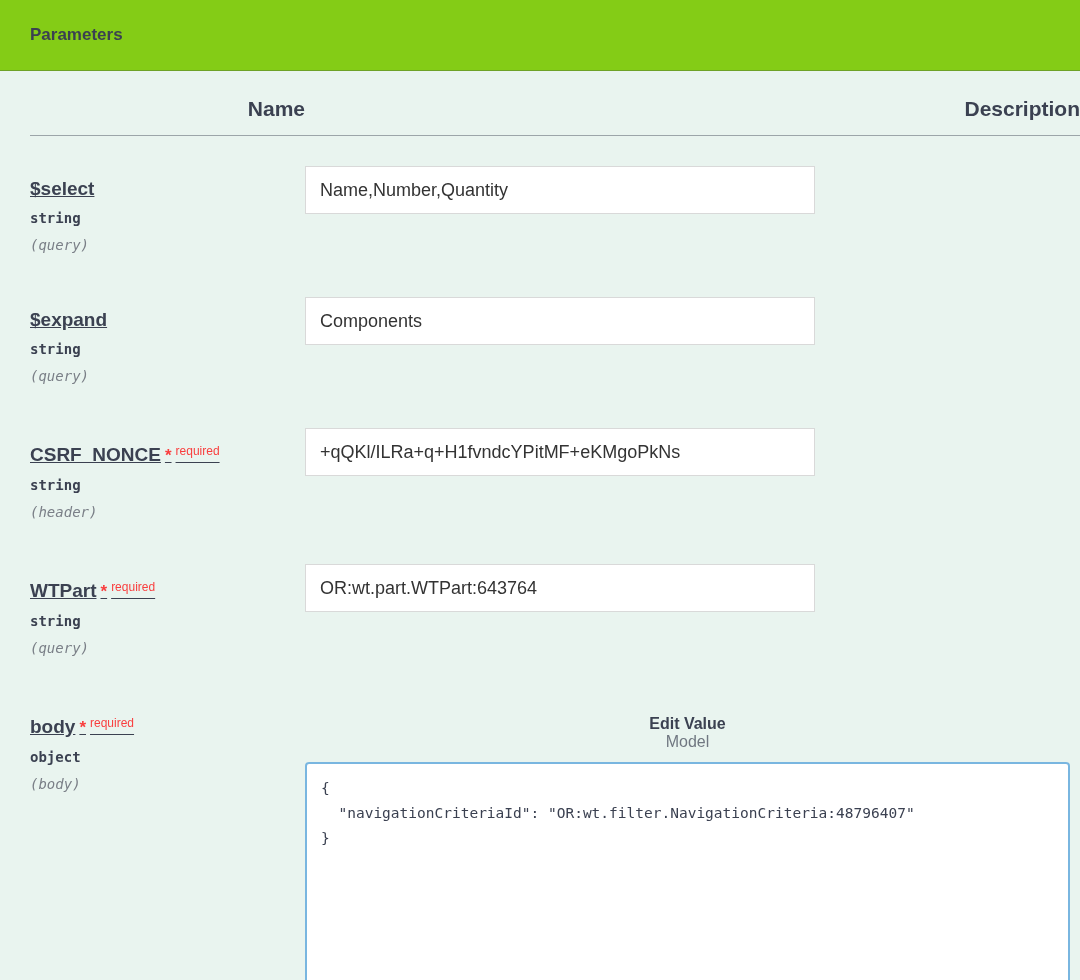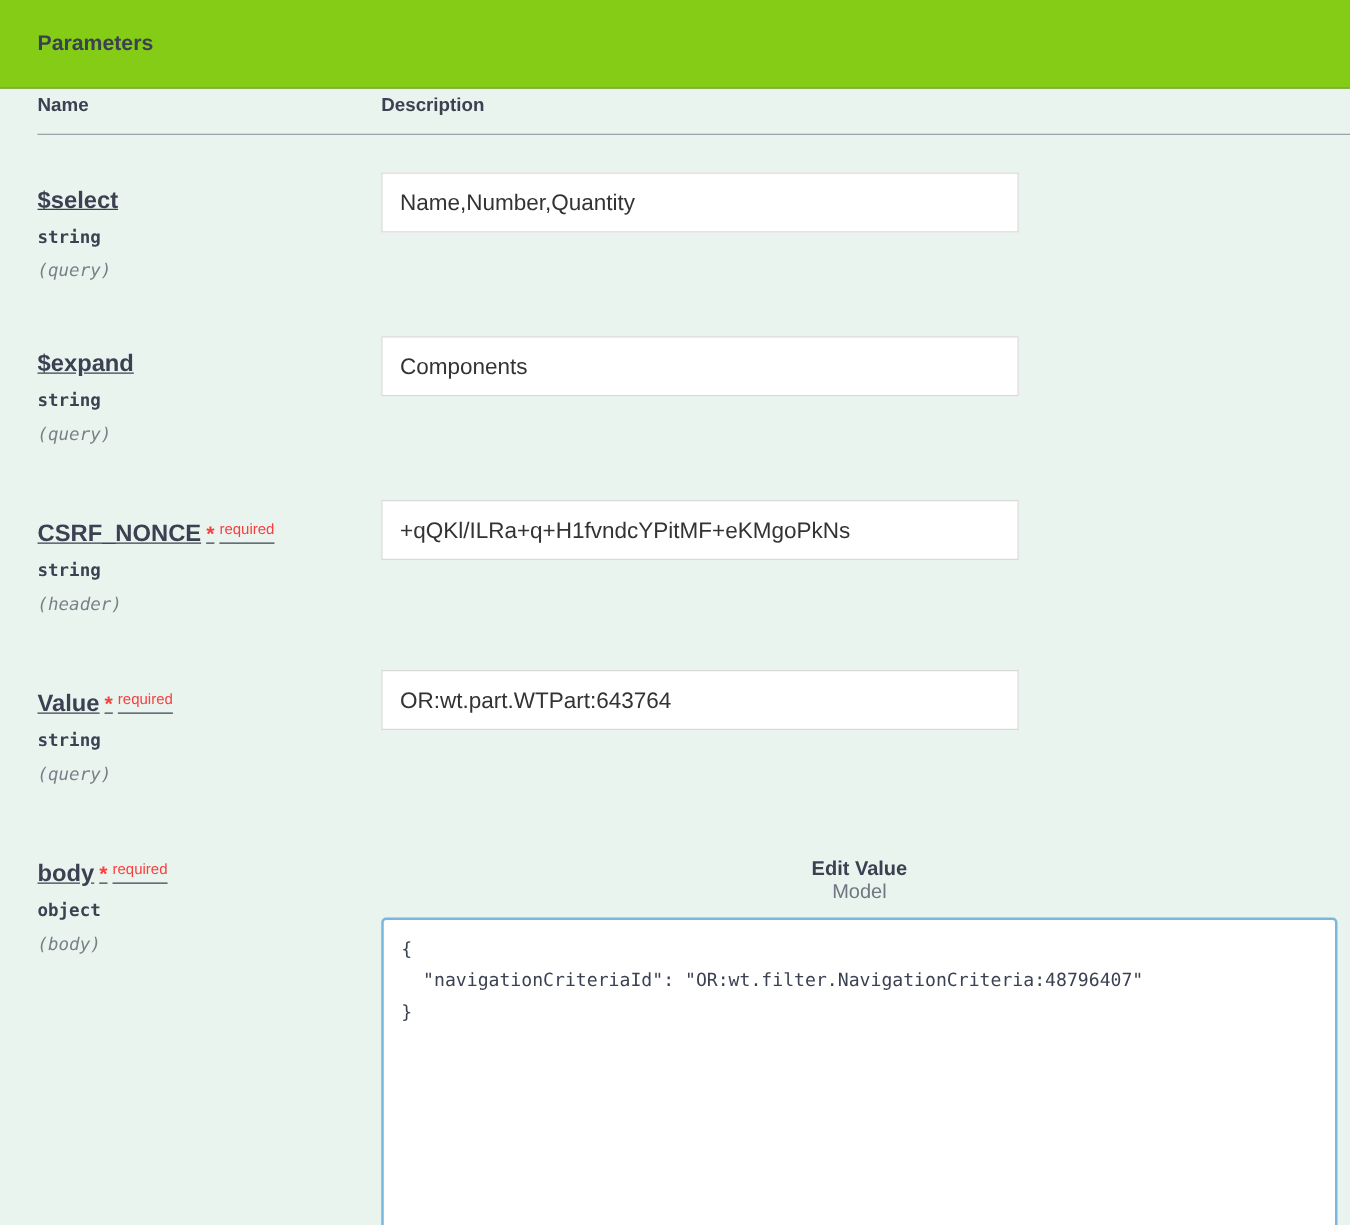--- a/index.html
+++ b/index.html
@@ -26,23 +26,23 @@
     font-size: 17px; font-weight: bold; color: #3b4151;
     margin: 0;
   }
   
   table.params {
     margin-left: 30px;
     width: 1050px;
     border-collapse: collapse;
   }
   table.params th {
-    text-align: left;
-    font-size: 15px; font-weight: bold; color: #3b4151;
-    padding: 5px 0 14px 0;
+    text-align: right;
+    font-size: 21px; font-weight: bold; color: #3b4151;
+    padding: 26px 0 14px 0;
     border-bottom: 1px solid rgba(59,65,81,.25);
   }
   th.col-name { width: 275px; }
   td { vertical-align: top; }
   td.name-cell { width: 275px; padding: 25px 0 13px 0; }
   td.desc-cell { padding: 30px 10px 38px 0; }
   td.desc-cell.body-cell { padding-top: 45px; }
 
   .param-name {
     font-size: 19px; font-weight: bold; color: #3b4151;
@@ -165,21 +165,21 @@
           <div class="param-in">(header)</div>
         </td>
         <td class="desc-cell">
           <input class="param-input" type="text" value="+qQKl/ILRa+q+H1fvndcYPitMF+eKMgoPkNs" style="">
         </td>
       </tr>
 
       <tr>
         <td class="name-cell">
           <div class="param-name">
-            <span>Value</span><span class="required-star">*</span><span class="required-label">required</span>
+            <span>WTPart</span><span class="required-star">*</span><span class="required-label">required</span>
           </div>
           <div class="param-type">string</div>
           <div class="param-in">(query)</div>
         </td>
         <td class="desc-cell">
           <input class="param-input" type="text" value="OR:wt.part.WTPart:643764" style="">
         </td>
       </tr>
 
       <tr>

